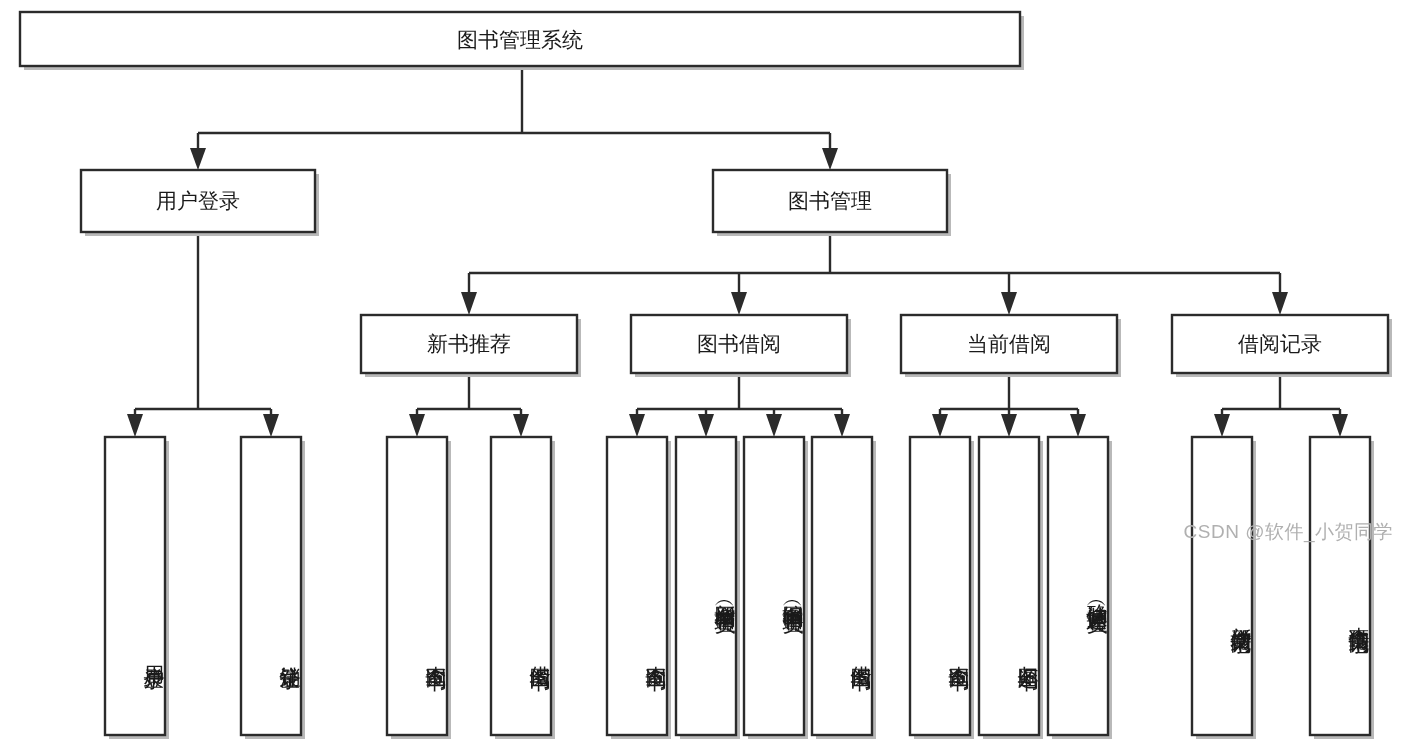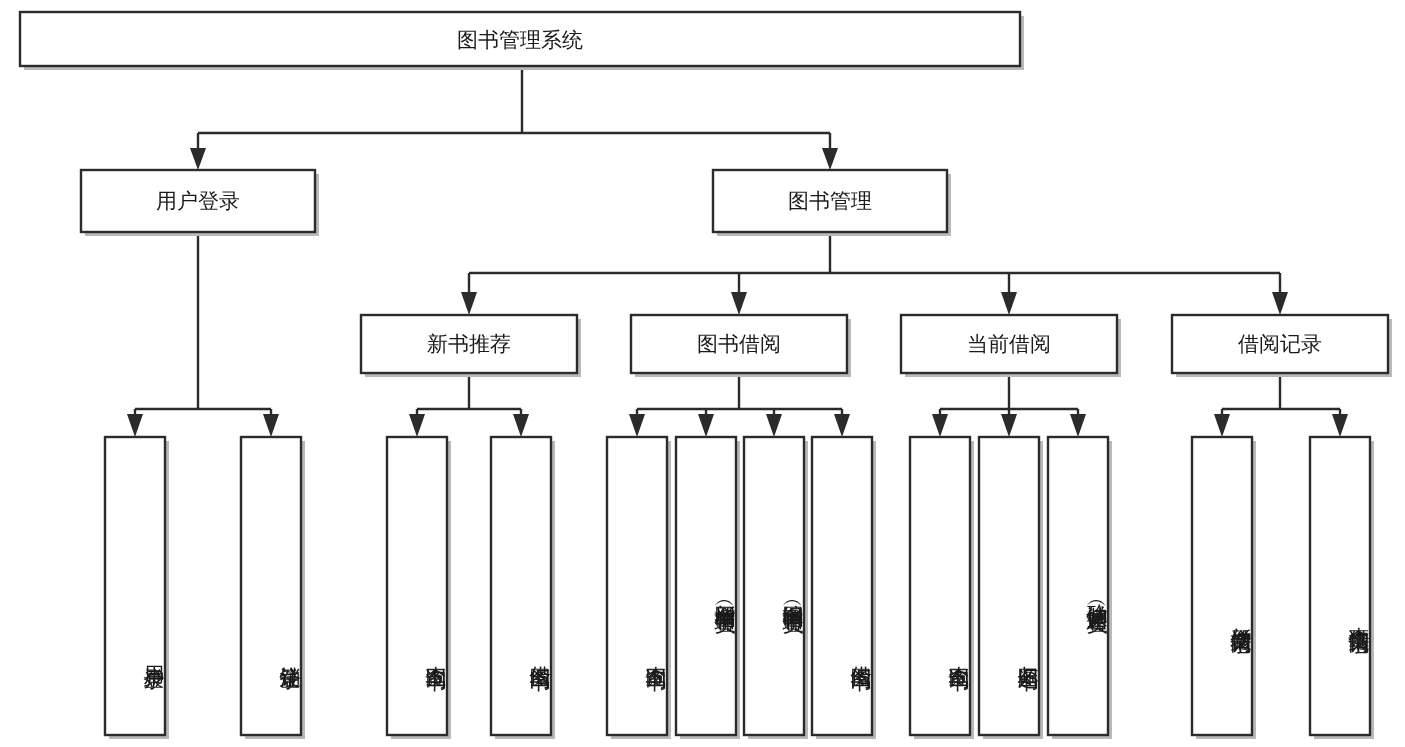--- a/index.html
+++ b/index.html
@@ -273,14 +273,15 @@
   <div class="vlabel" style="left:910px; top:437px; width:60px; height:298px; padding-top:66px;">查询图书</div>
 
   <div class="vlabel" style="left:979px; top:437px; width:60px; height:298px; padding-top:66px;">归还图书</div>
 
   <div class="vlabel" style="left:1048px; top:437px; width:60px; height:298px; padding-top:8px;">确认归还（管理员）</div>
 
   <div class="vlabel" style="left:1192px; top:437px; width:60px; height:298px; padding-top:28px;">新增借阅记录</div>
 
   <div class="vlabel" style="left:1310px; top:437px; width:60px; height:298px; padding-top:28px;">查询借阅记录</div>
 
+  <div class="watermark">CSDN @软件_小贺同学</div>
 
 </div>
 
 </body></html>

